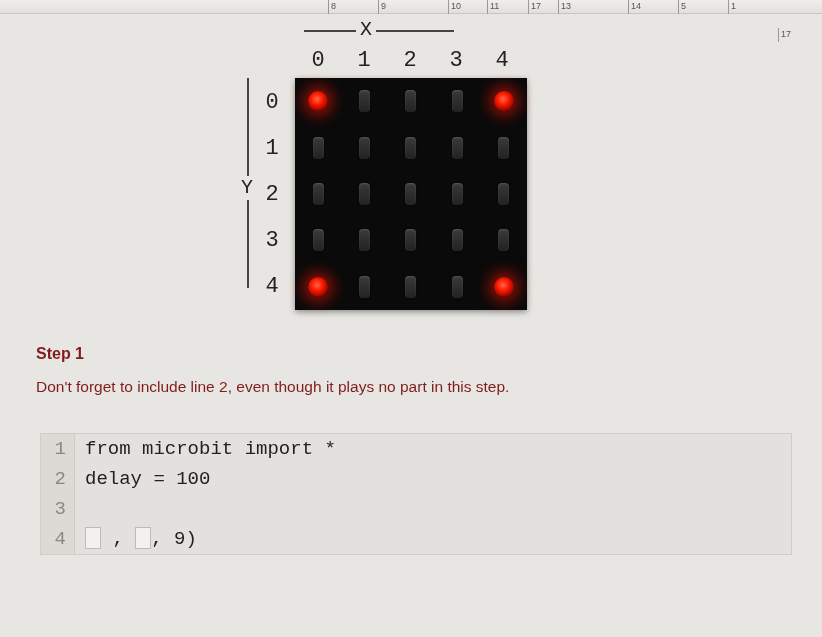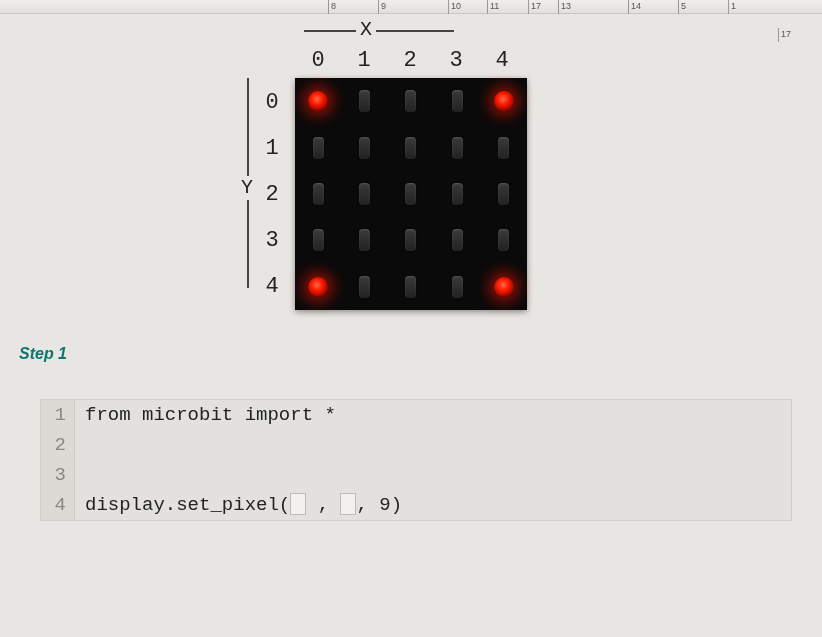--- a/index.html
+++ b/index.html
@@ -125,25 +125,24 @@
     border-radius: 4px;
     box-shadow: inset 0 1px 2px rgba(255,255,255,.15), 0 0 2px rgba(0,0,0,.6);
   }
   .led-on {
     width: 20px; height: 20px;
     background: radial-gradient(circle at 45% 40%, #ff6a4a 0%, #ff1a00 35%, #7a0000 80%);
     border-radius: 50%;
     box-shadow: 0 0 14px 5px rgba(255,20,0,.55);
   }
   .instructions {
-    padding: 34px 36px 14px 19px;
+    padding: 34px 36px 14px 36px;
     font-size: 15.5px;
     line-height: 1.55;
-    color: #0f766e;
-    font-style: italic;
+    color: #7f1d1d;
   }
   .instructions h3 {
     font-size: 16px;
     font-weight: bold;
     margin-bottom: 8px;
   }
   .instructions p { margin-bottom: 10px; }
   .instructions b { font-weight: bold; }
   .code-block {
     margin: 10px 30px 0 40px;
@@ -315,32 +314,34 @@
           <div class="led-off"></div>
         </div>
         <div class="led-cell">
           <div class="led-on"></div>
         </div>
       </div>
   </div>
 
   <div class="instructions">
     <h3>Step 1</h3>
+    <p>Don't forget to include line 2, even though it plays no part in this step.</p>
   </div>
 
   <div class="code-block" id="code-block">
       <div class="code-row">
         <div class="gutter">1</div>
         <div class="code-text">from microbit import *</div>
       </div>
       <div class="code-row">
         <div class="gutter">2</div>
+        <div class="code-text">delay = 100</div>
       </div>
       <div class="code-row">
         <div class="gutter">3</div>
       </div>
       <div class="code-row">
         <div class="gutter">4</div>
-        <div class="code-text"><span>display.set_pixel(</span><span class="blank"></span><span> , </span><span class="blank"></span><span>, 9)</span></div>
+        <div class="code-text"><span class="blank"></span><span> , </span><span class="blank"></span><span>, 9)</span></div>
       </div>
     </div>
 
 </div>
 
 </body></html>

